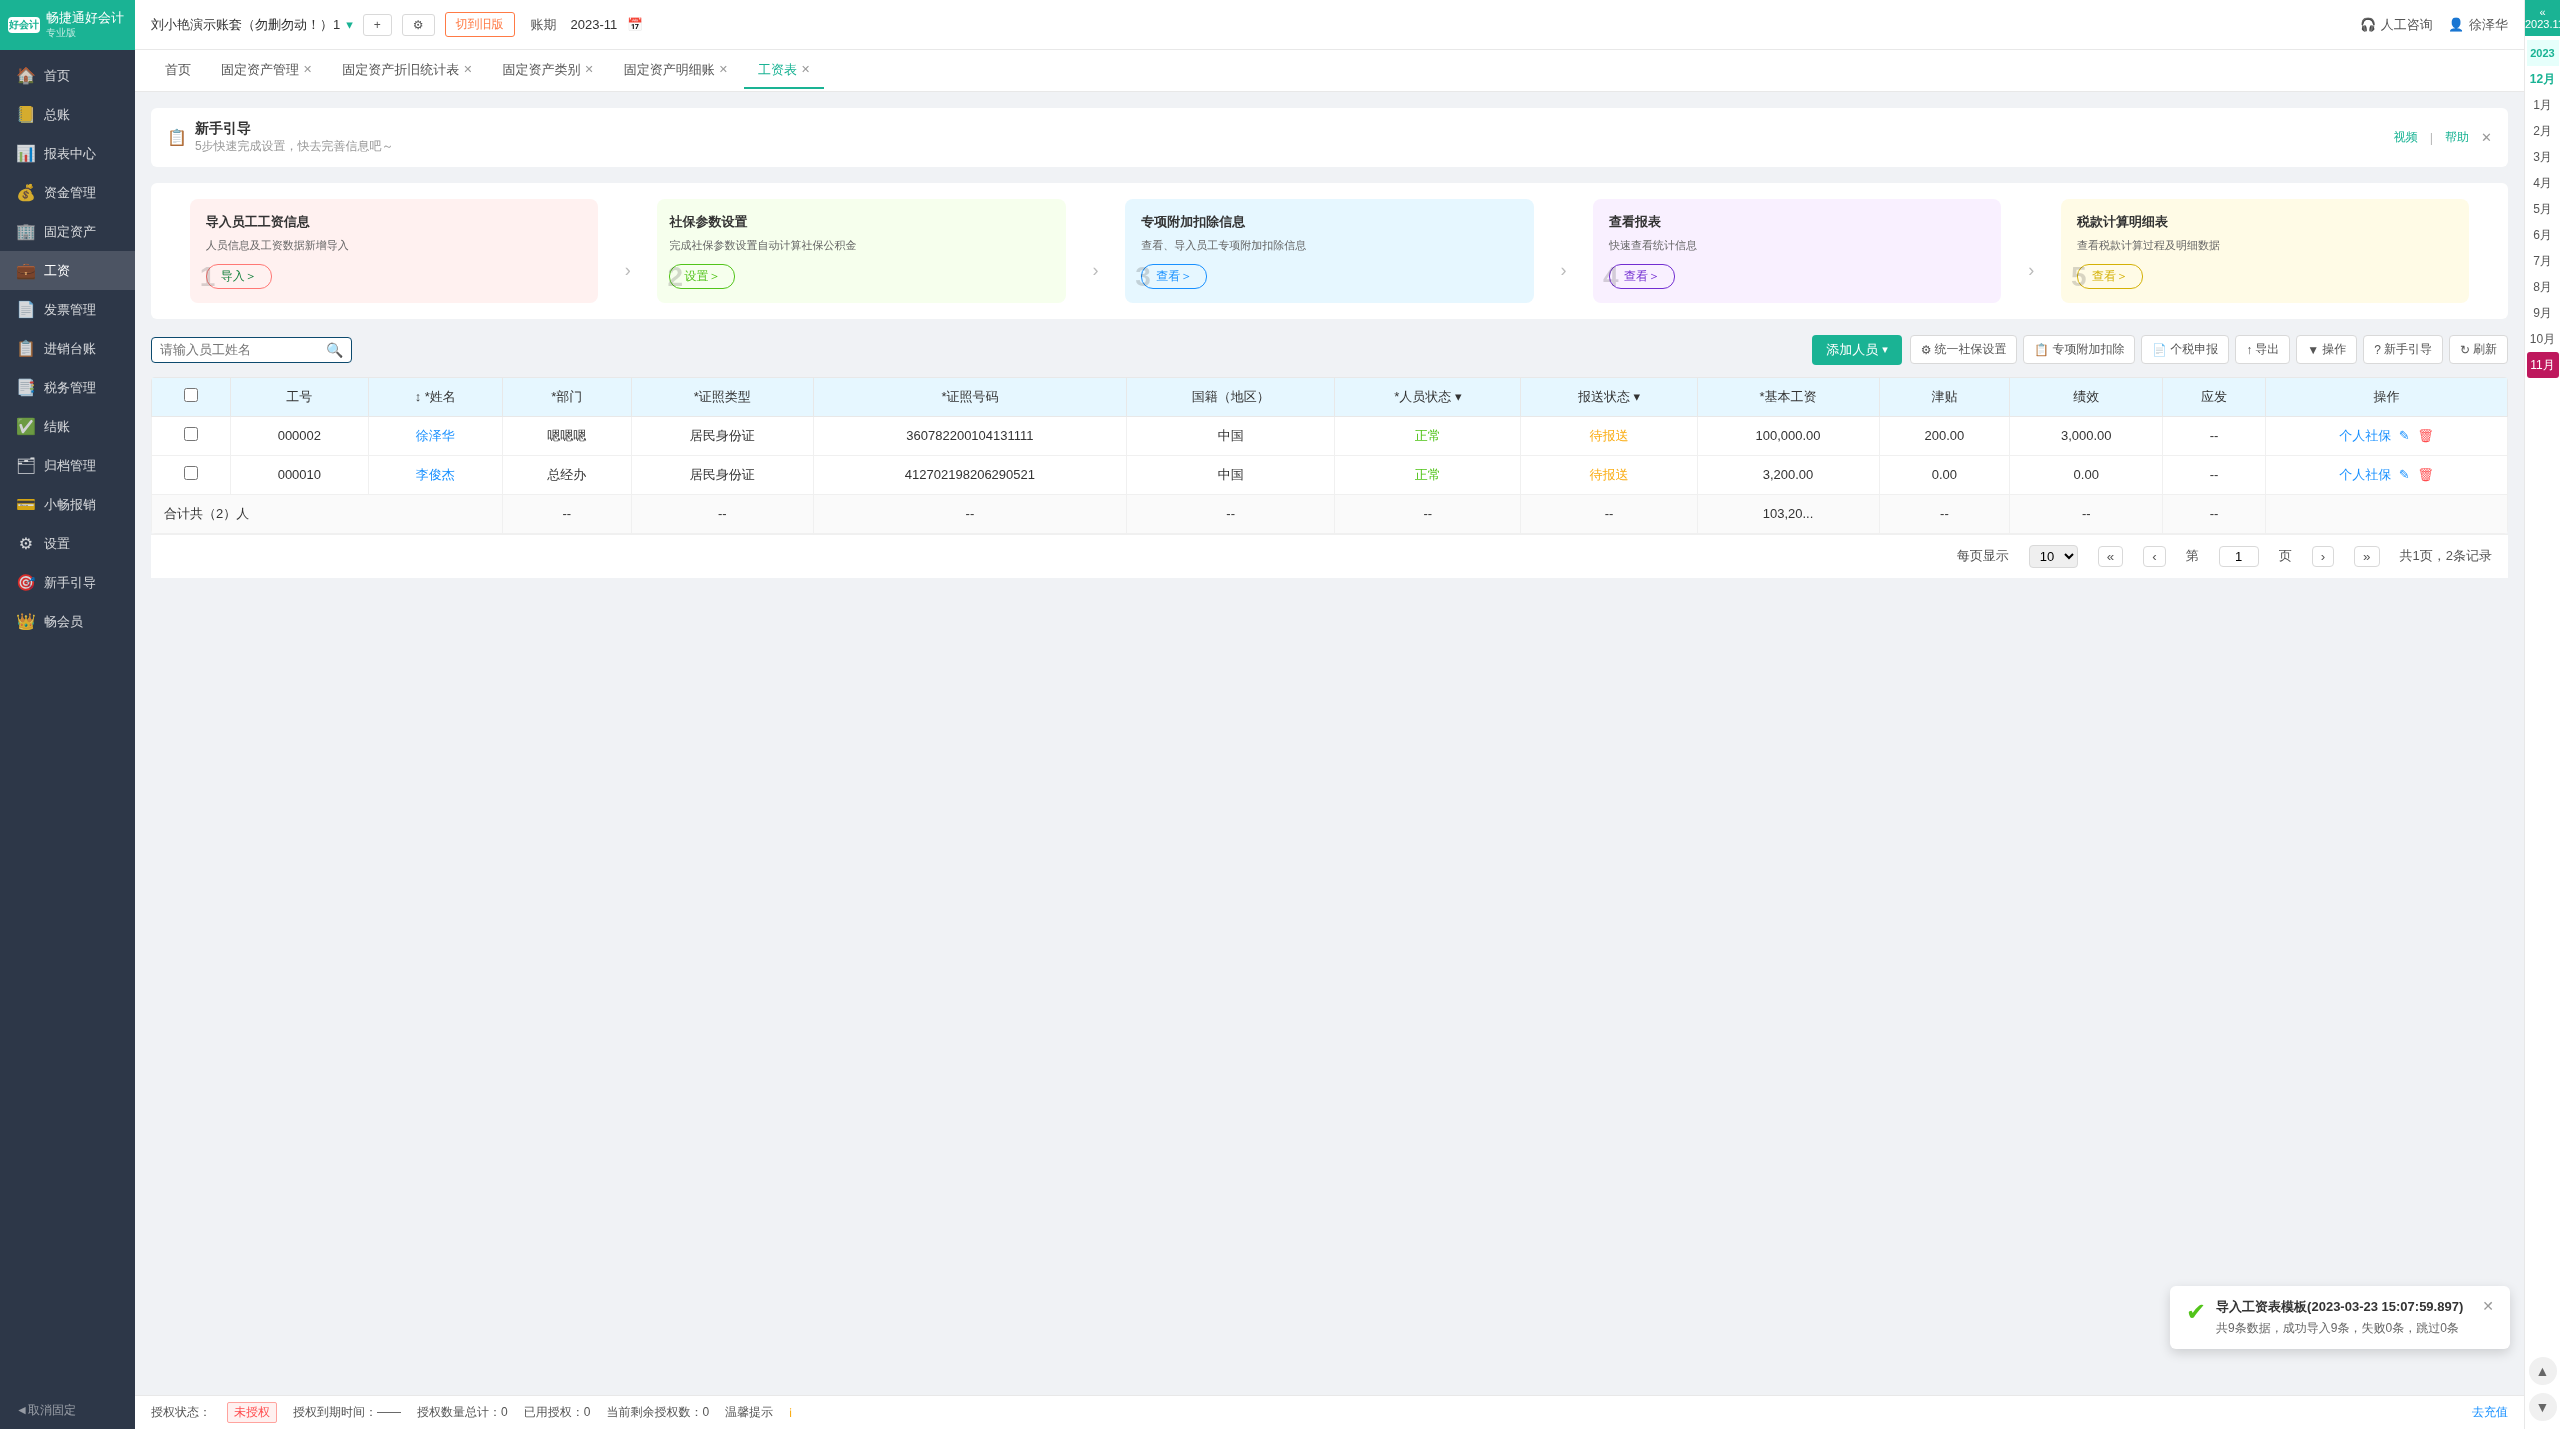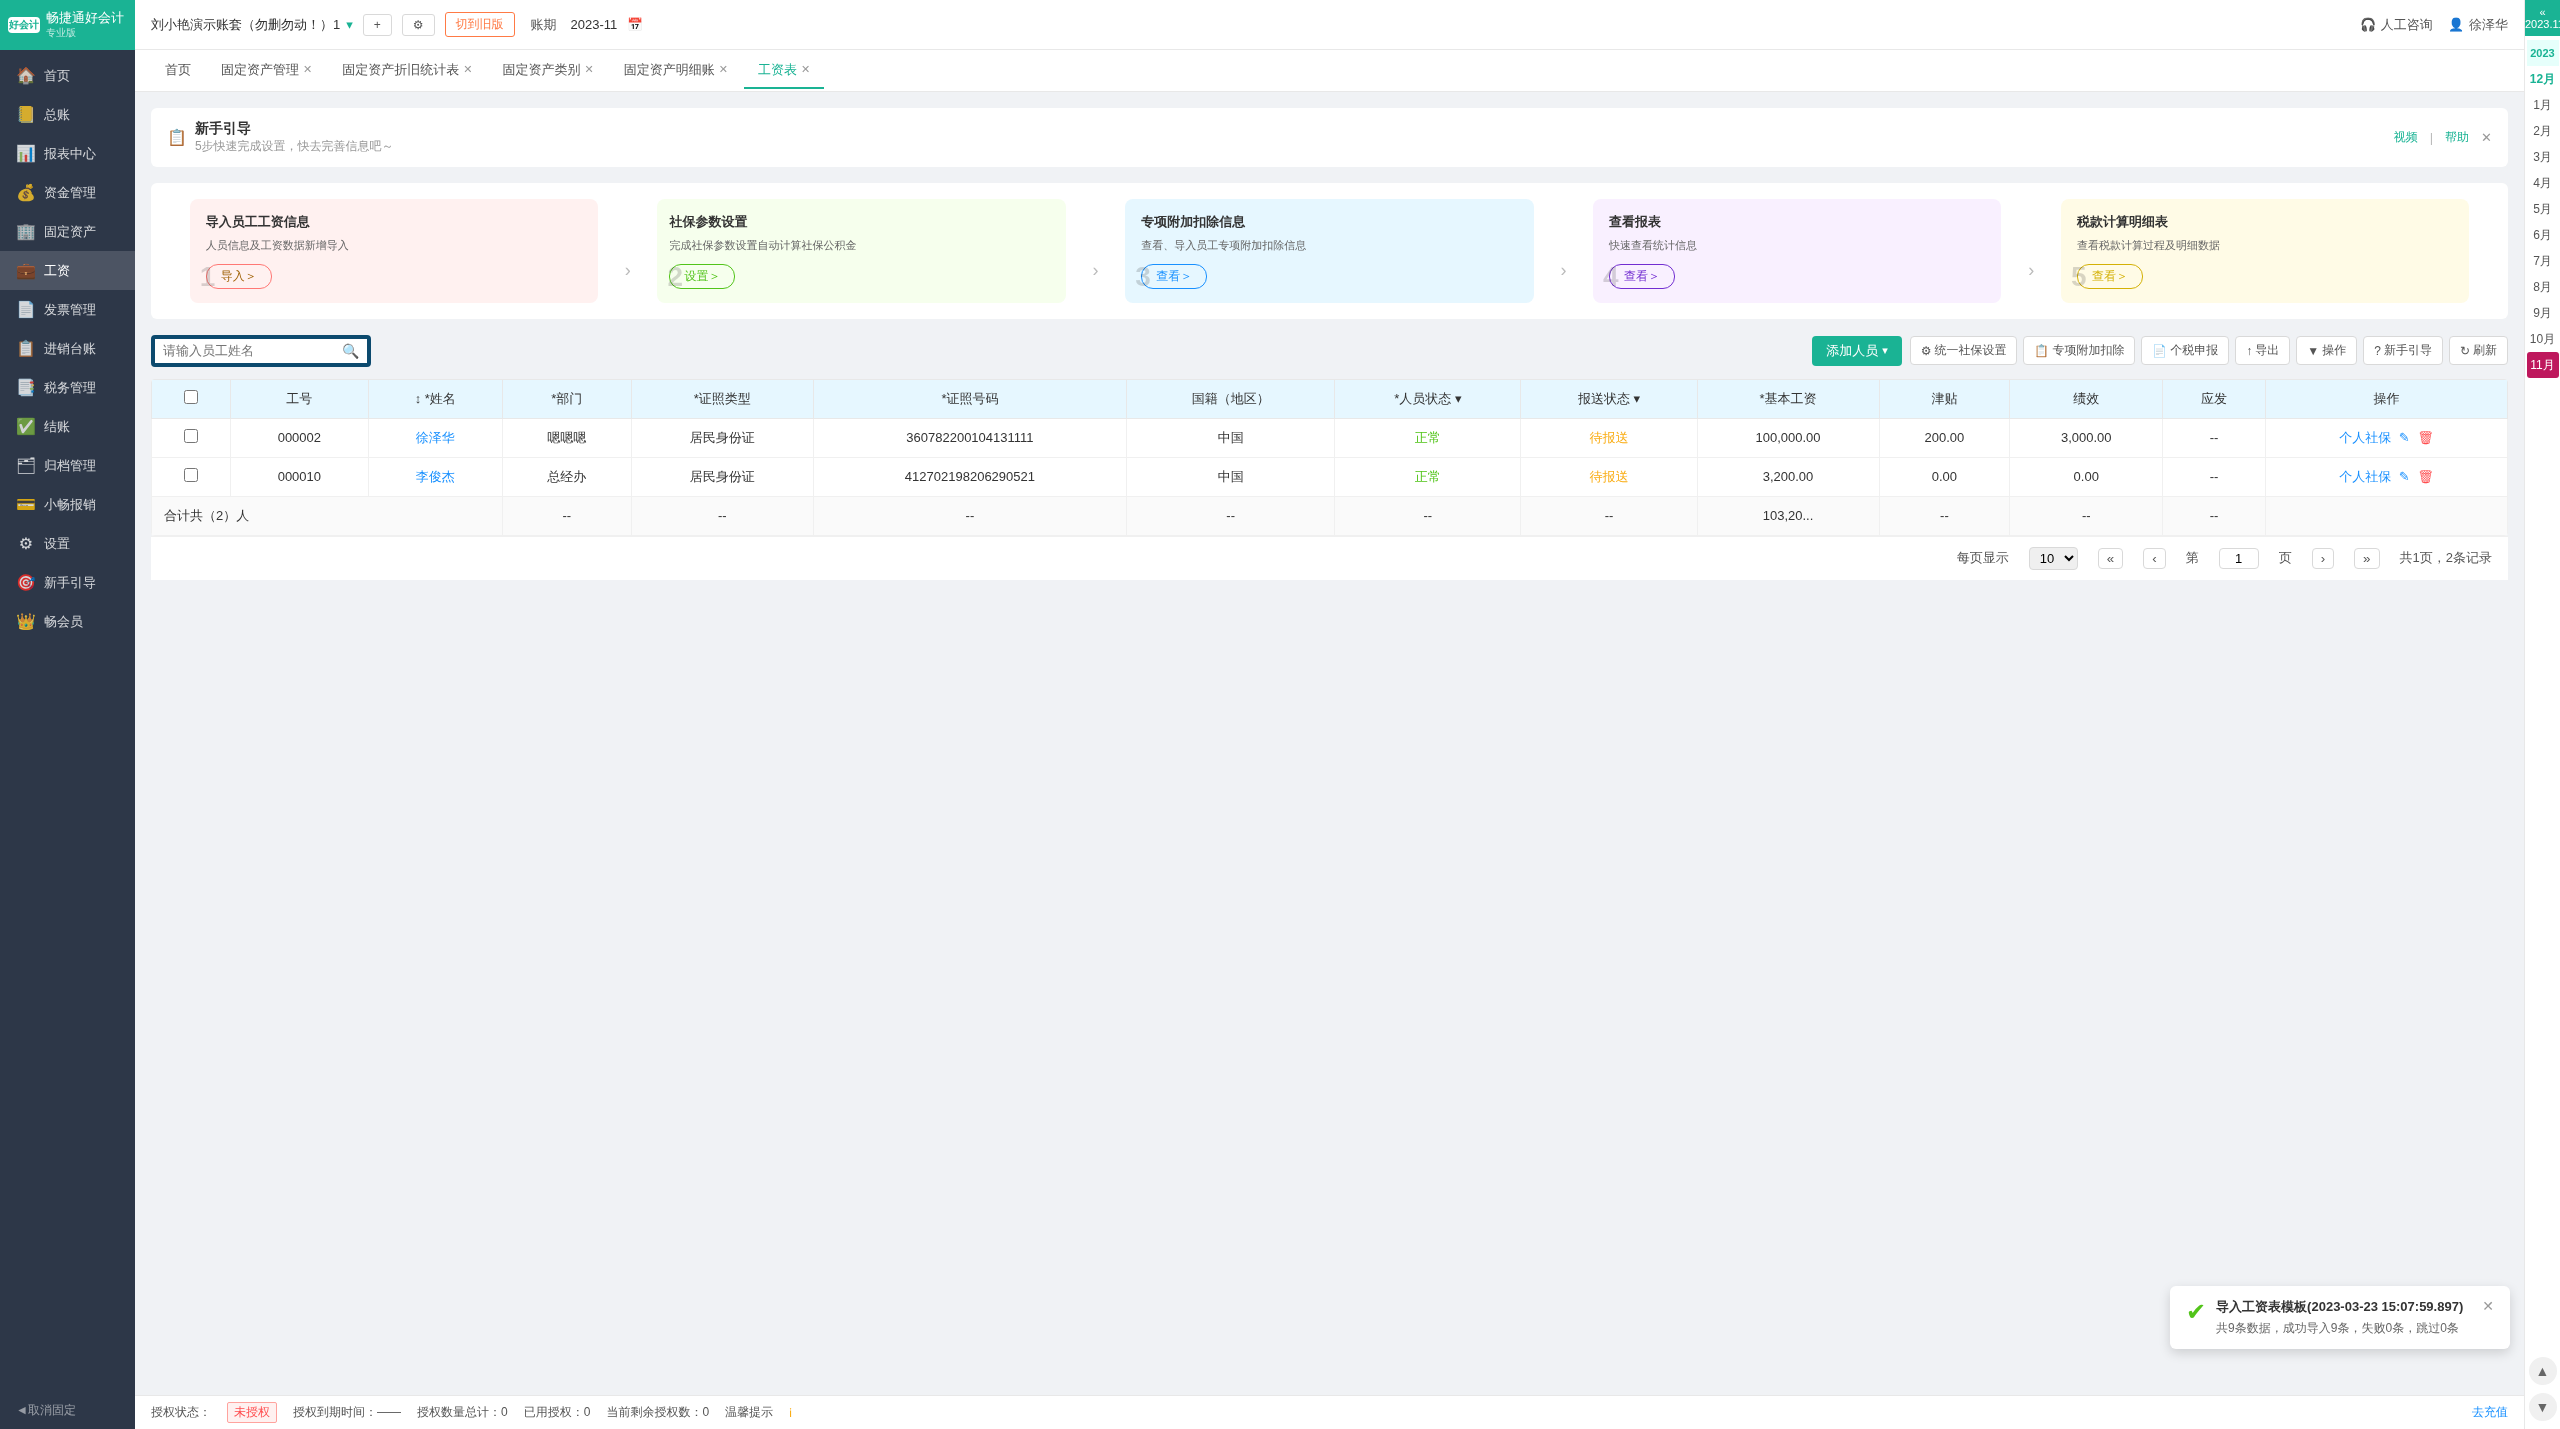--- a/index.html
+++ b/index.html
@@ -141,39 +141,39 @@
     .wizard-step-title { font-size: 13px; font-weight: bold; color: #333; margin-bottom: 6px; }
     .wizard-step-desc { font-size: 11px; color: #666; line-height: 1.5; }
     .wizard-step-btn {
       display: inline-block;
       margin-top: 10px;
       padding: 3px 14px;
       border-radius: 12px;
       font-size: 12px;
       cursor: pointer;
     }
-    .wizard-step-btn.pink { border: 1px solid #ff7875; color: #a16207; background: transparent; }
+    .wizard-step-btn.pink { border: 1px solid #ff7875; color: #15803d; background: transparent; }
     .wizard-step-btn.green { border: 1px solid #52c41a; color: #52c41a; background: transparent; }
     .wizard-step-btn.blue { border: 1px solid #1890ff; color: #1890ff; background: transparent; }
     .wizard-step-btn.purple { border: 1px solid #722ed1; color: #722ed1; background: transparent; }
     .wizard-step-btn.yellow { border: 1px solid #d4b106; color: #d4b106; background: transparent; }
     .wizard-arrow {
       display: flex; align-items: center; justify-content: center;
       font-size: 18px; color: #bbb; padding: 0 4px; margin-top: 40px;
     }
 
     
     .toolbar {
       display: flex; align-items: center; gap: 8px;
       margin-bottom: 12px;
     }
     .search-box {
       display: flex; align-items: center;
-      border: 4px solid #0c4a6e; border-radius: 4px;
-      padding: 4px 8px; background: #fff; gap: 19px;
+      border: 1px solid #0c4a6e; border-radius: 4px;
+      padding: 4px 8px; background: #fff; gap: 6px;
     }
     .search-box input {
       border: none; outline: none; font-size: 13px; width: 160px; color: #333;
     }
     .search-icon { color: #999; font-size: 14px; cursor: pointer; }
     .add-btn {
       background: #1ab394; color: #fff;
       border: none; border-radius: 4px;
       padding: 6px 14px; font-size: 13px; cursor: pointer;
       display: flex; align-items: center; gap: 4px;

